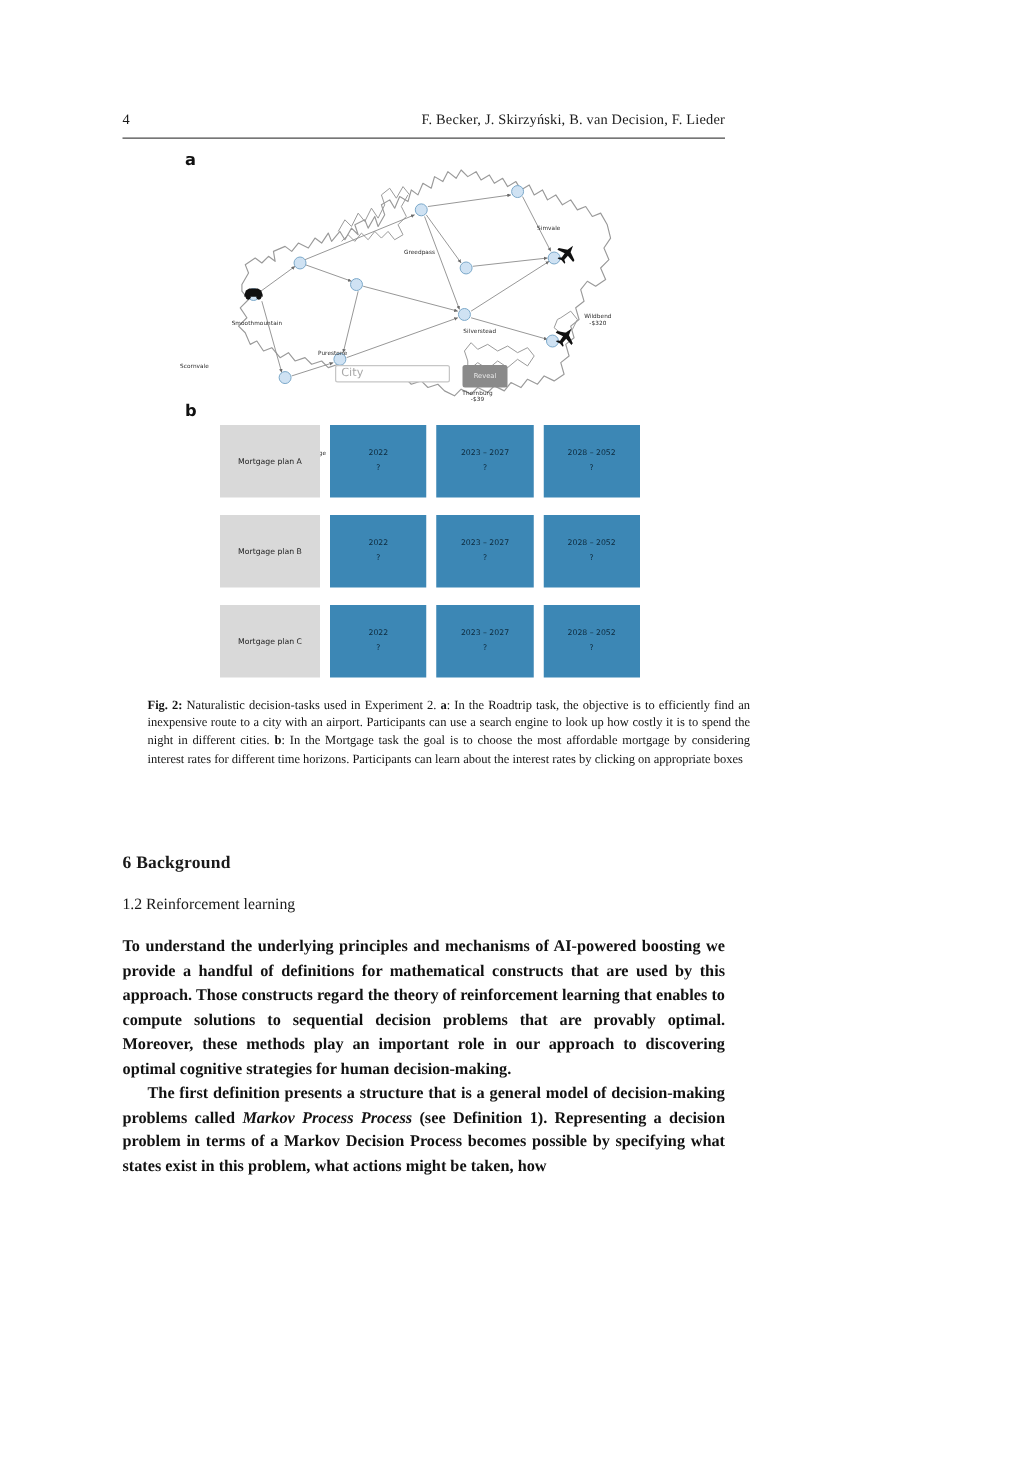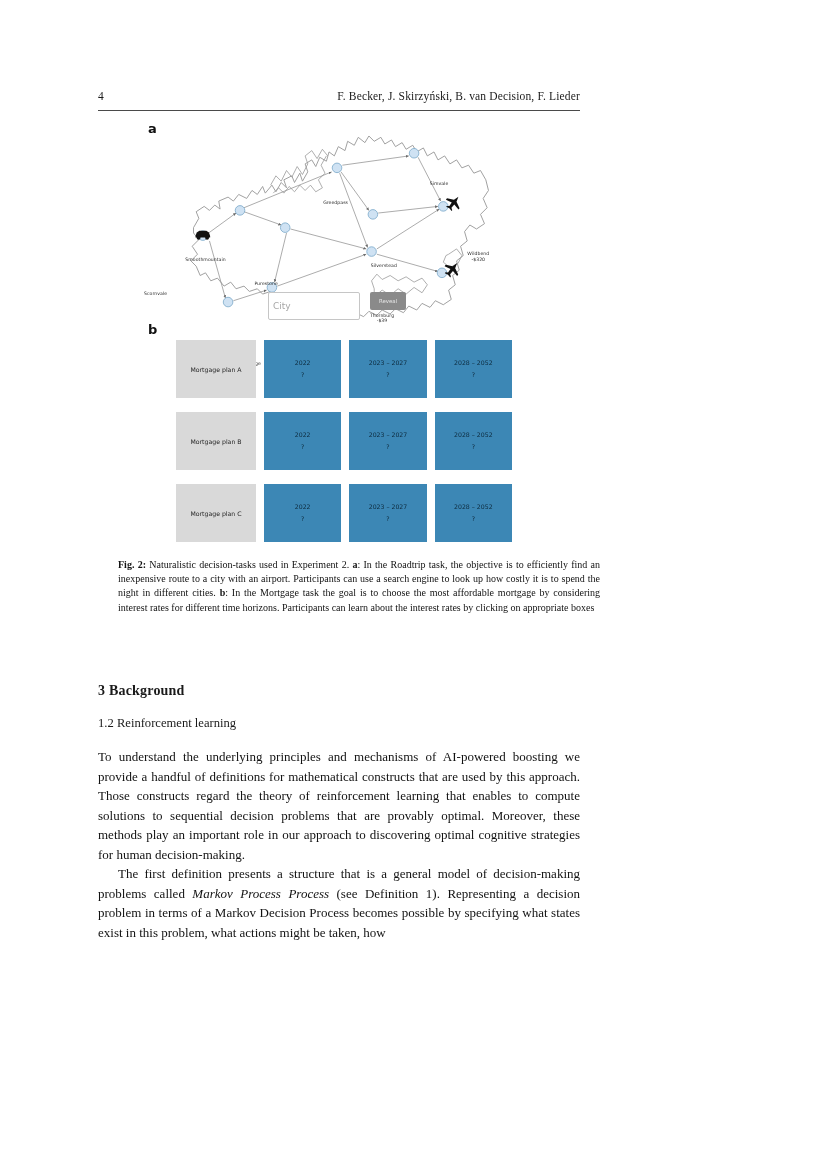--- a/index.html
+++ b/index.html
@@ -97,21 +97,21 @@
     position: absolute;
     left: 170px;
     top: 174px;
     width: 150px;
     height: 20px;
   }
   .search-input {
     position: absolute;
     left: 0; top: 0;
     width: 92px;
-    height: 28px;
+    height: 14px;
     box-sizing: border-box;
     border: 1px solid #c6c6c6;
     background: #ffffff;
     border-radius: 2px;
     font-family: "DejaVu Sans", sans-serif;
     font-size: 9px;
     color: #9a9a9a;
     padding: 0 4px;
     outline: none;
   }
@@ -206,20 +206,21 @@
   }
   .body-text {
     position: absolute;
     left: 98px;
     top: 747px;
     width: 482px;
     font-size: 13px;
     line-height: 1.5;
     text-align: justify;
     color: #121212;
+    font-weight: bold;
   }
   .body-text p { margin: 0; }
   .body-text p.indent { text-indent: 20px; }
   .body-text i { font-style: italic; }
 </style>
 </head>
 <body>
 
 <div class="page">
 
@@ -414,21 +415,21 @@
         </div>
       </div>
 
     </div>
   </div>
 
   <div class="caption">
     <b>Fig. 2:</b><span> Naturalistic decision-tasks used in Experiment 2. </span><b>a</b><span>: In the Roadtrip task, the objective is to efficiently find an inexpensive route to a city with an airport. Participants can use a search engine to look up how costly it is to spend the night in different cities. </span><b>b</b><span>: In the Mortgage task the goal is to choose the most affordable mortgage by considering interest rates for different time horizons. Participants can learn about the interest rates by clicking on appropriate boxes</span>
   </div>
 
-  <div class="sec-h1">3 Background</div>
+  <div class="sec-h1">6 Background</div>
   <div class="sec-h2">1.2 Reinforcement learning</div>
 
   <div class="body-text">
     <p>To understand the underlying principles and mechanisms of AI-powered boosting we provide a handful of definitions for mathematical constructs that are used by this approach. Those constructs regard the theory of reinforcement learning that enables to compute solutions to sequential decision problems that are provably optimal. Moreover, these methods play an important role in our approach to discovering optimal cognitive strategies for human decision-making.</p>
     <p class="indent"><span>The first definition presents a structure that is a general model of decision-making problems called </span><i>Markov Process Process</i><span> (see Definition 1). Representing a decision problem in terms of a Markov Decision Process becomes possible by specifying what states exist in this problem, what actions might be taken, how</span></p>
   </div>
 
 </div>
 
 </body></html>

